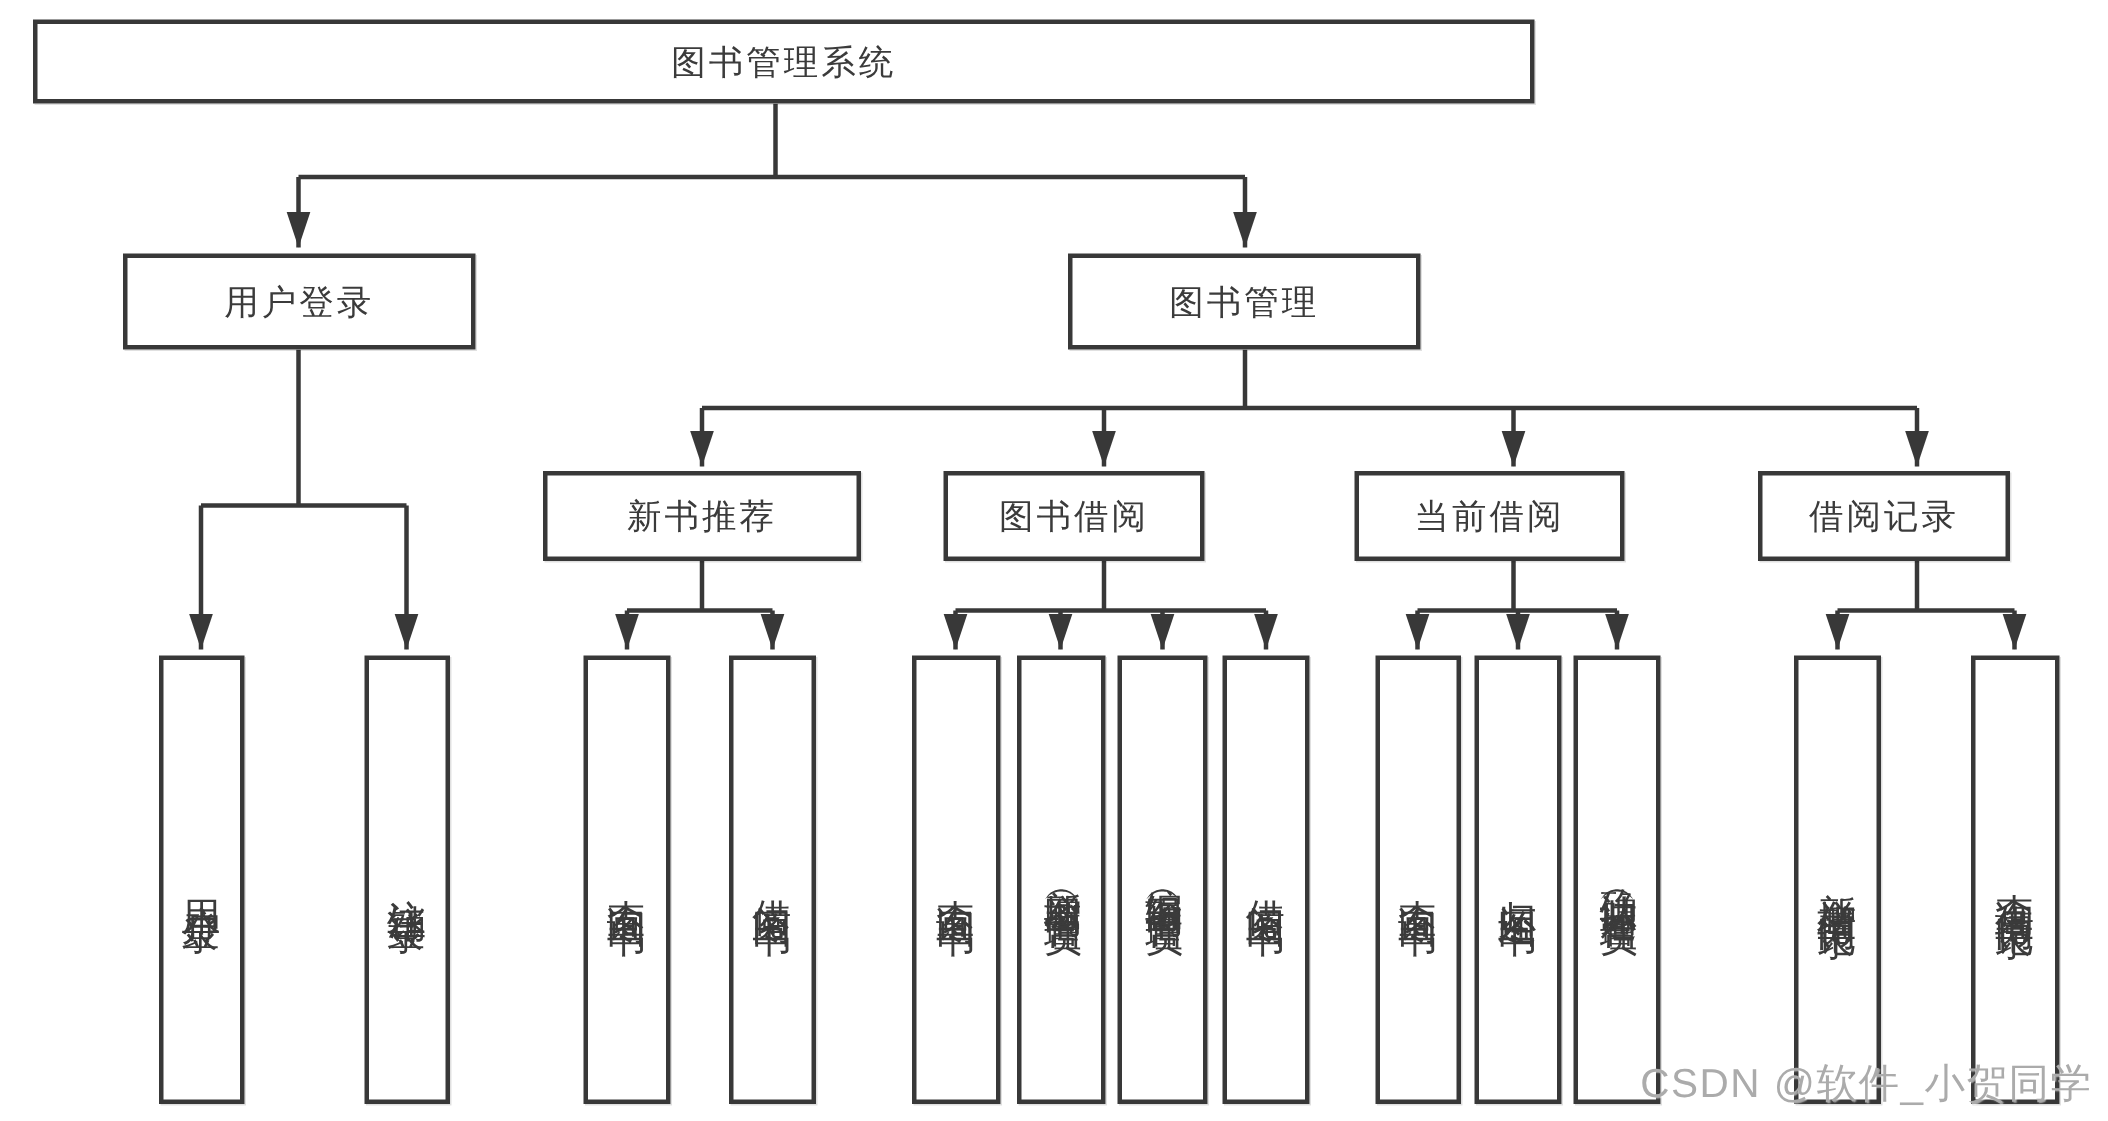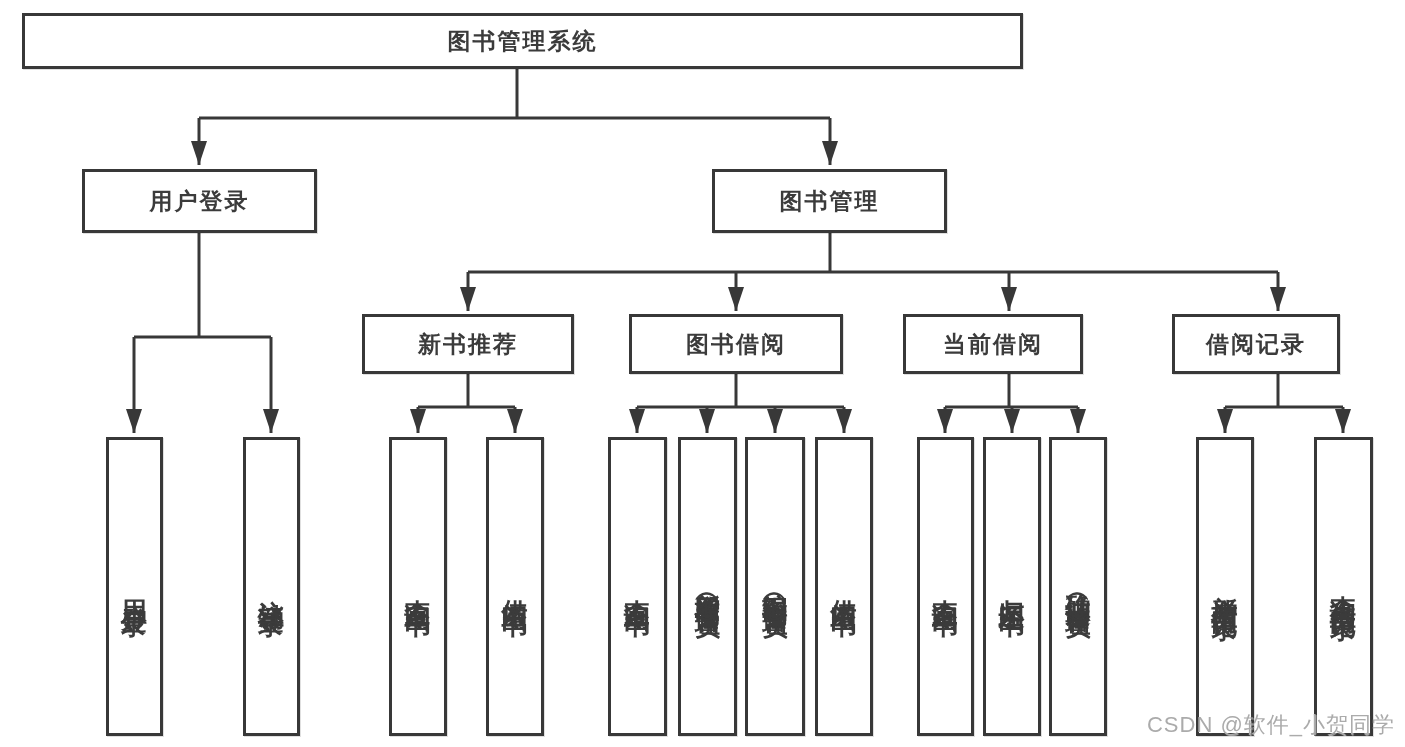--- a/index.html
+++ b/index.html
@@ -26,37 +26,36 @@
     background:#fff;
     display:flex;align-items:center;justify-content:center;
     z-index:2;
     box-shadow:1px 1px 0 rgba(0,0,0,0.12);
   }
   .box .lbl{
     color:var(--text);
     font-size:23px;
     letter-spacing:2px;
     white-space:nowrap;
-    font-weight:bold;
   }
   .box.root .lbl{font-size:23px;}
   .box.v .lbl{
     writing-mode:vertical-rl;
     text-orientation:upright;
     font-size:26px;
     letter-spacing:4px;
     line-height:1;
   }
   .box.v .lbl.long{letter-spacing:3px;font-size:25px;}
   .watermark{
     position:absolute;
     right:10px;bottom:7px;
     z-index:3;
     color:var(--watermark);
-    font-size:22px;
+    font-size:27px;
     letter-spacing:1px;
     text-shadow:1px 1px 1px rgba(255,255,255,.6);
   }
 </style>
 </head>
 <body>
 
 <div id="canvas">
 
   <svg class="connectors" width="1405" height="747" viewBox="0 0 1405 747">
@@ -115,21 +114,21 @@
   <div class="box" style="left:82px;top:169px;width:235px;height:64px">
     <span class="lbl">用户登录</span>
   </div>
   <div class="box" style="left:362px;top:314px;width:212px;height:60px">
     <span class="lbl">新书推荐</span>
   </div>
 
   <div class="box" style="left:712px;top:169px;width:235px;height:64px">
     <span class="lbl">图书管理</span>
   </div>
-  <div class="box" style="left:629px;top:314px;width:214px;height:60px">
+  <div class="box" style="left:629px;top:314px;width:174px;height:60px">
     <span class="lbl">图书借阅</span>
   </div>
   <div class="box" style="left:903px;top:314px;width:180px;height:60px">
     <span class="lbl">当前借阅</span>
   </div>
   <div class="box" style="left:1172px;top:314px;width:168px;height:60px">
     <span class="lbl">借阅记录</span>
   </div>
 
   <div class="box v" style="left:106px;top:437px;width:57px;height:299px">

